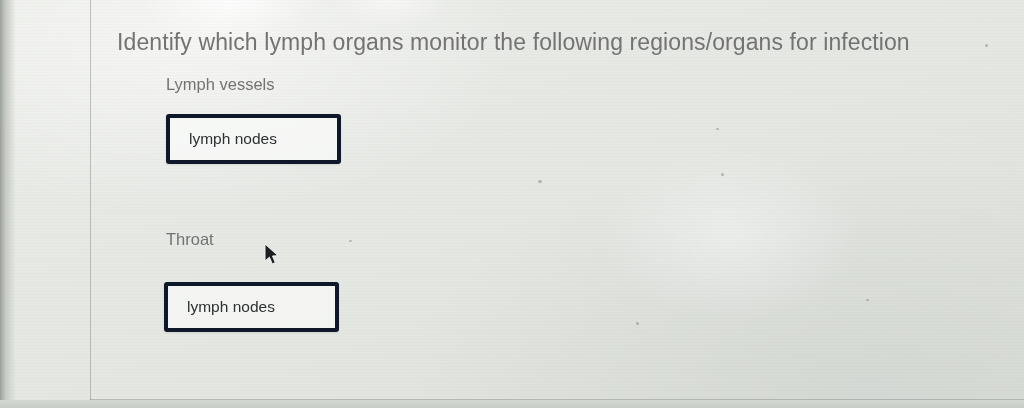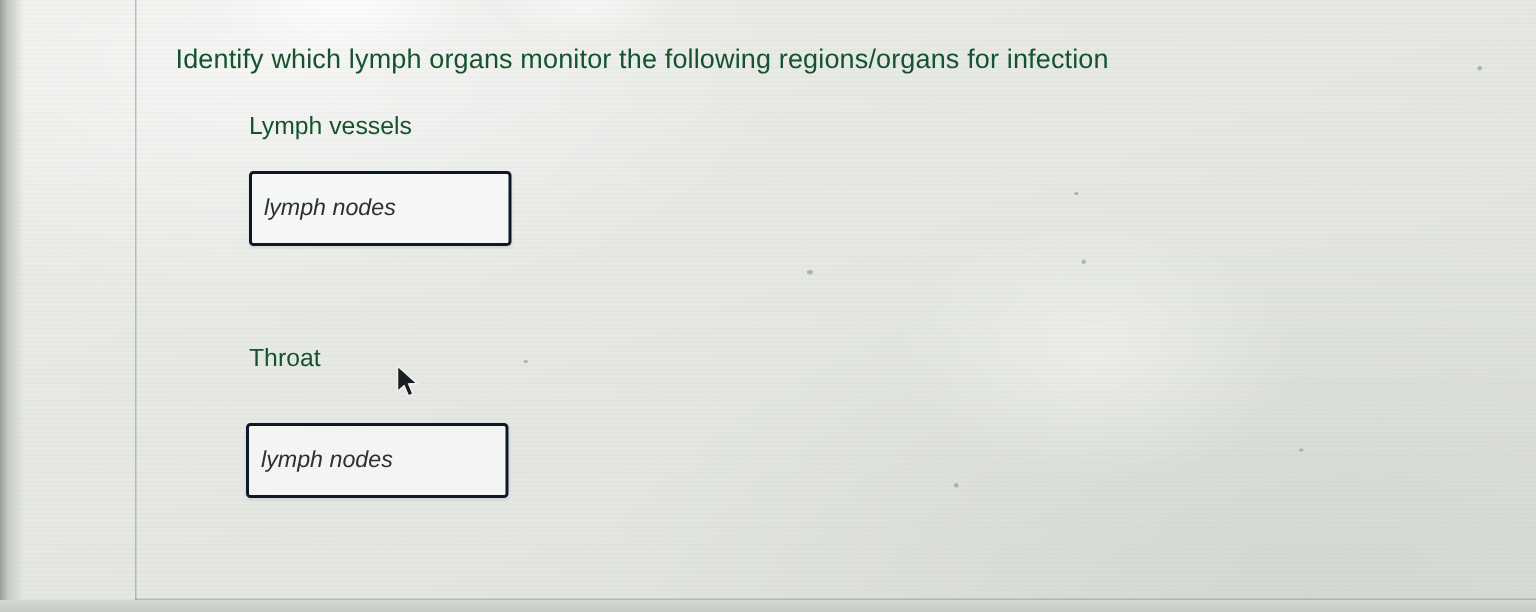--- a/index.html
+++ b/index.html
@@ -111,46 +111,45 @@
     background: rgba(90,96,92,0.38);
     border-radius: 50%;
     pointer-events: none;
   }
 
   
   #question-text {
     position: absolute;
     left: 117px;
     top: 29px;
-    font-size: 18px;
-    color: #14532d;
+    font-size: 23px;
+    color: #737373;
     letter-spacing: 0.1px;
     white-space: nowrap;
   }
 
   .item-label {
     position: absolute;
     font-size: 16.5px;
-    color: #14532d;
+    color: #737373;
     white-space: nowrap;
   }
   #label-0 { left: 166px; top: 75px; }
   #label-1 { left: 166px; top: 230px; }
 
   .answer-box {
     position: absolute;
-    border: 2px solid #0f172a;
+    border: 4px solid #0f172a;
     border-radius: 3px;
     background: rgba(250,251,249,0.72);
     box-shadow: 0 1px 2px rgba(120,125,120,0.18);
     display: flex;
     align-items: center;
-    padding-left: 8px;
+    padding-left: 19px;
     box-sizing: border-box;
-    font-style: italic;
   }
   .answer-box span {
     font-size: 15.5px;
     color: #2c3032;
   }
   #answer-box-0 {
     left: 166px; top: 114px;
     width: 175px; height: 50px;
   }
   #answer-box-1 {

